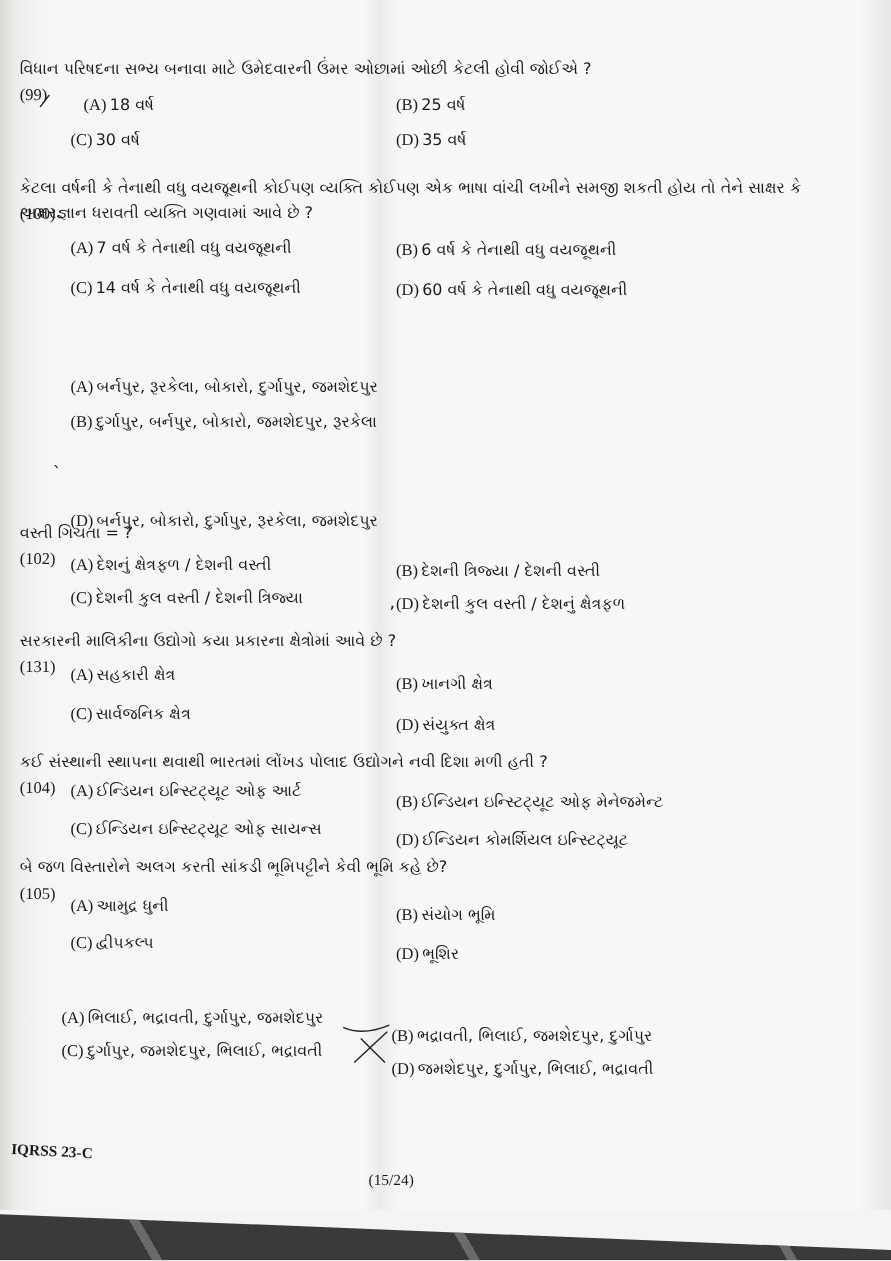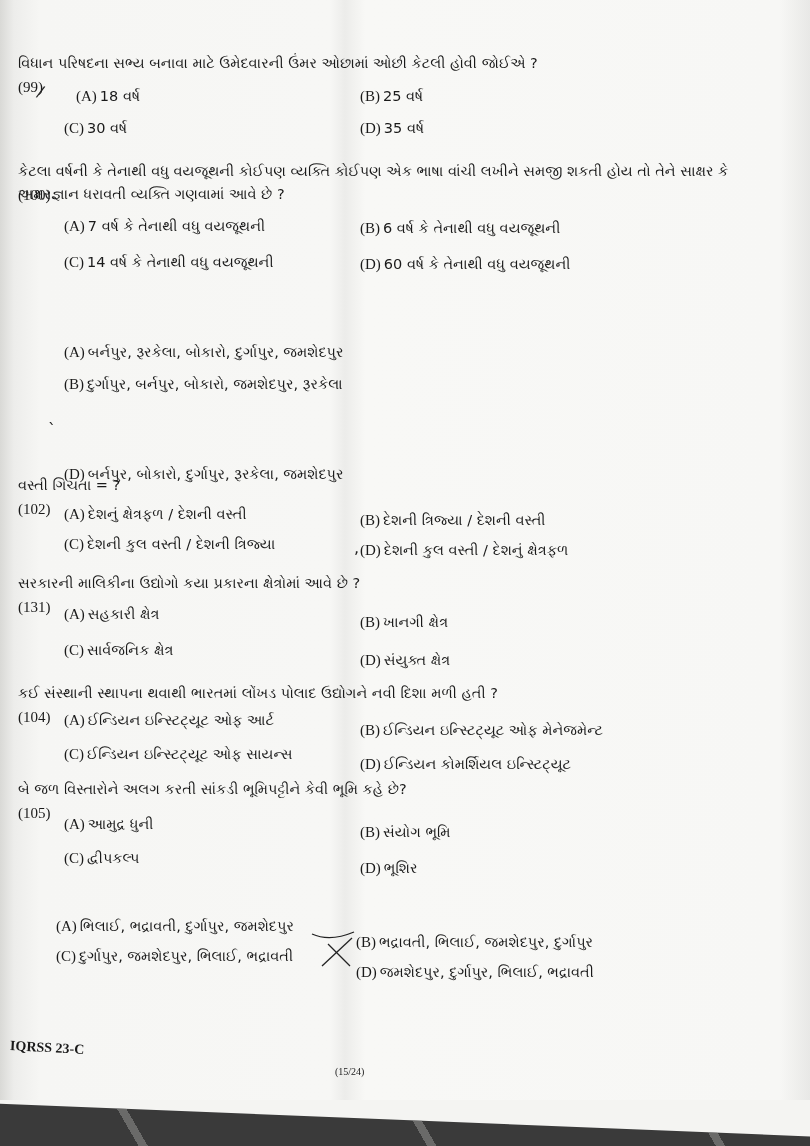--- a/index.html
+++ b/index.html
@@ -23,21 +23,21 @@
     background: repeating-linear-gradient(60deg, transparent 0 120px, #8a8a88 120px 128px, transparent 128px 250px);
     opacity: .6;
   }
   .q { position: absolute; left: 18px; width: 770px; font-size: 14.5px; line-height: 23px; }
   .q .num { position: absolute; left: 0; top: 0; width: 44px; font-family: "Liberation Serif", serif; font-size: 15px; margin-top: 24px; }
   .q .text { }
   .opt { position: absolute; font-size: 14.5px; white-space: nowrap; }
   .opt .lbl { font-family: "Liberation Serif", serif; font-size: 15px; margin-right: 3px; }
   .mark { position: absolute; color: #222; font-size: 16px; }
   .footer-code { position: absolute; left: 10px; top: 1040px; font-family: "Liberation Serif", serif; font-weight: bold; font-size: 14px; transform: rotate(3deg); }
-  .footer-page { position: absolute; left: 335px; top: 1066px; font-family: "Liberation Serif", serif; font-size: 10px; }
+  .footer-page { position: absolute; left: 335px; top: 1066px; font-family: "Liberation Serif", serif; font-size: 14px; }
   .cross-lines { position: absolute; left: 310px; top: 930px; }
 </style>
 </head>
 <body>
 
 <div class="page">
 
   <div class="q" style="top:52px">
     <span class="num">(99)</span>
     <div class="text">વિધાન પરિષદના સભ્ય બનાવા માટે ઉમેદવારની ઉંમર ઓછામાં ઓછી કેટલી હોવી જોઈએ ?</div>

